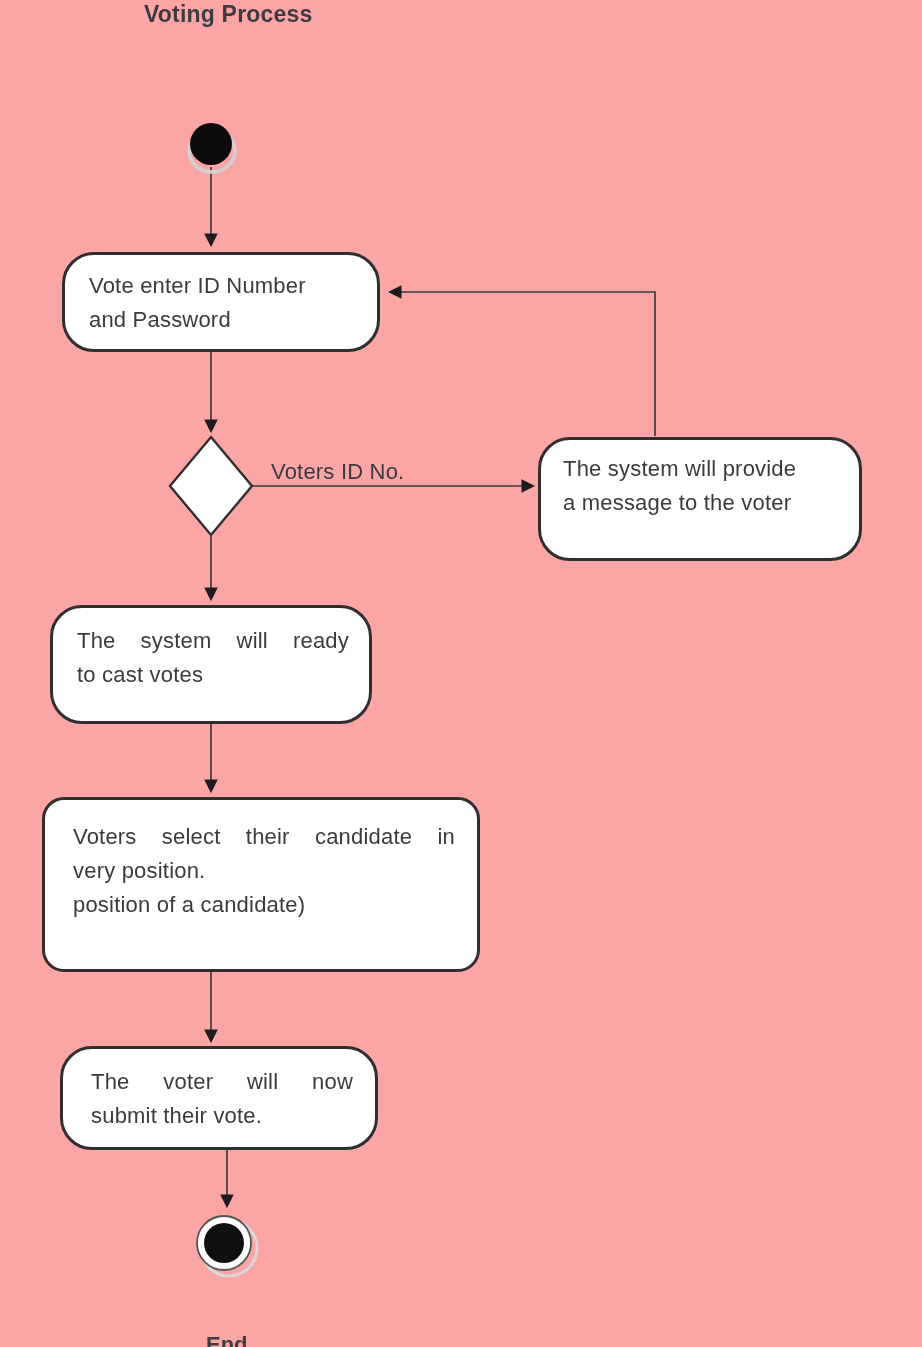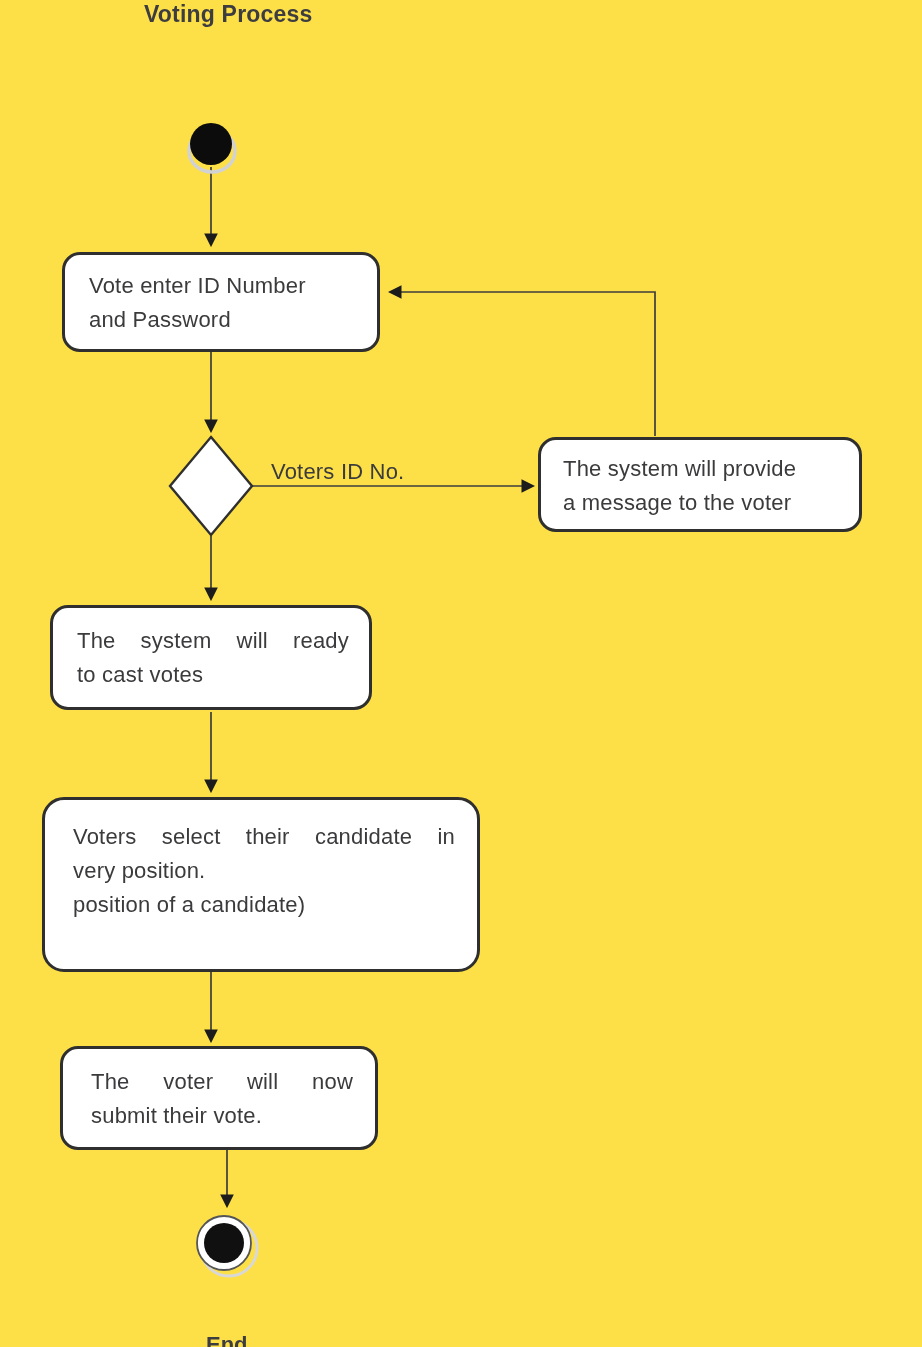--- a/index.html
+++ b/index.html
@@ -1,38 +1,38 @@
 <!DOCTYPE html>
 <html><head>
 <meta charset="utf-8">
 <style>
   html,body{margin:0;padding:0;background:#ffffff;}
   .canvas{
     position:relative;
     width:922px;height:1347px;
-    background:#fde047;
+    background:#fca5a5;
     font-family:"Liberation Sans","DejaVu Sans",sans-serif;
     color:#3b3b3d;
     overflow:hidden;
   }
   .overlay{position:absolute;left:0;top:0;width:922px;height:1347px;}
   .title{
     position:absolute;left:144px;top:1px;
     font-size:23px;font-weight:bold;color:#3d3d41;letter-spacing:0.2px;
   }
   .box{
     position:absolute;box-sizing:border-box;
-    background:#ffffff;border:3px solid #2f2f2f;border-radius:18px;
+    background:#ffffff;border:3px solid #2f2f2f;border-radius:32px;
     font-size:22px;line-height:34px;letter-spacing:0.2px;color:#3b3b3d;
   }
   .box .ln{display:block;white-space:nowrap;}
   .box .ln.stretch{white-space:normal;text-align:justify;text-align-last:justify;}
   #box-enter-id{left:62px;top:252px;width:318px;height:100px;padding:14px 20px 0 24px;}
-  #box-system-message{left:538px;top:437px;width:324px;height:95px;padding:12px 16px 0 22px;}
-  #box-ready-cast{left:50px;top:605px;width:322px;height:105px;padding:16px 20px 0 24px;}
+  #box-system-message{left:538px;top:437px;width:324px;height:124px;padding:12px 16px 0 22px;}
+  #box-ready-cast{left:50px;top:605px;width:322px;height:119px;padding:16px 20px 0 24px;}
   #box-select-candidate{left:10px;top:797px;width:438px;height:175px;padding:20px 22px 0 28px;border-radius:22px;margin-left:32px;}
   #box-submit-vote{left:60px;top:1046px;width:318px;height:104px;padding:16px 22px 0 28px;}
   .guard{
     position:absolute;left:271px;top:456px;width:205px;
     font-size:22px;line-height:31px;letter-spacing:0.2px;color:#3b3b3d;
   }
   .guard .ln{display:block;white-space:nowrap;}
   .end-label{
     position:absolute;left:206px;top:1332px;
     font-size:22px;font-weight:bold;color:#3d3d41;

